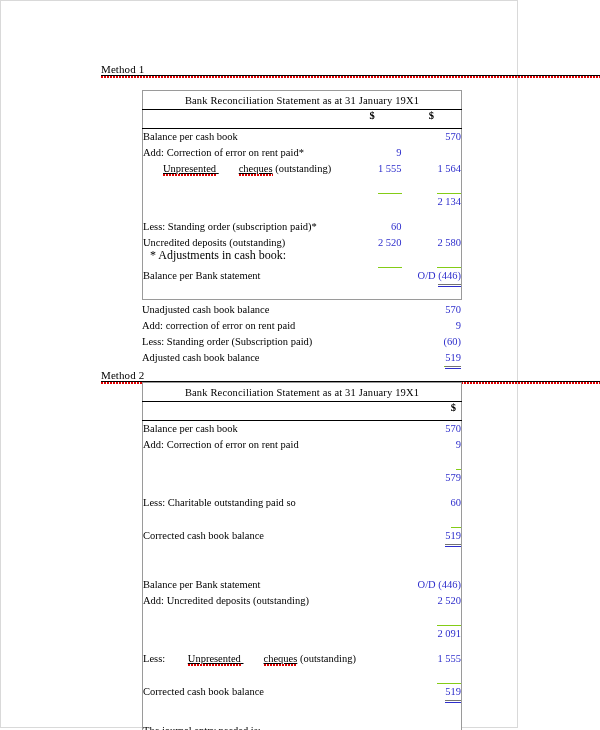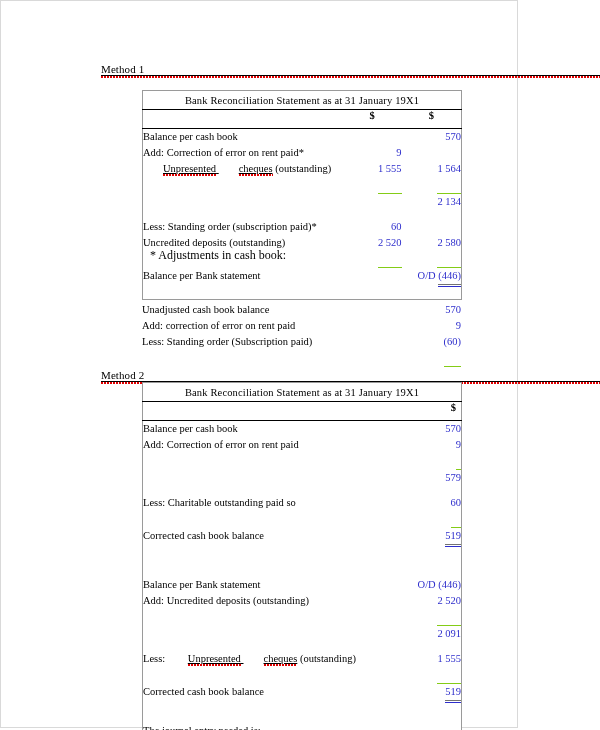--- a/index.html
+++ b/index.html
@@ -260,20 +260,24 @@
       <span class="adj-val">570</span>
     </div>
     <div class="adj-row">
       <span class="adj-label">Add: correction of error on rent paid</span>
       <span class="adj-val">9</span>
     </div>
     <div class="adj-row">
       <span class="adj-label">Less: Standing order (Subscription paid)</span>
       <span class="adj-val u1">(60)</span>
     </div>
+    <div class="adj-row">
+      <span class="adj-label">Adjusted cash book balance</span>
+      <span class="adj-val u2">519</span>
+    </div>
   </div>
 
   <div class="method-heading sq-under" style="left:100px; top:355px;">Method 2</div>
 
   <table class="stmt outer" style="left:141px; top:381px; width:319px;">
     <colgroup>
       <col style="width:259px">
       <col style="width:60px">
     </colgroup>
     <tbody>

